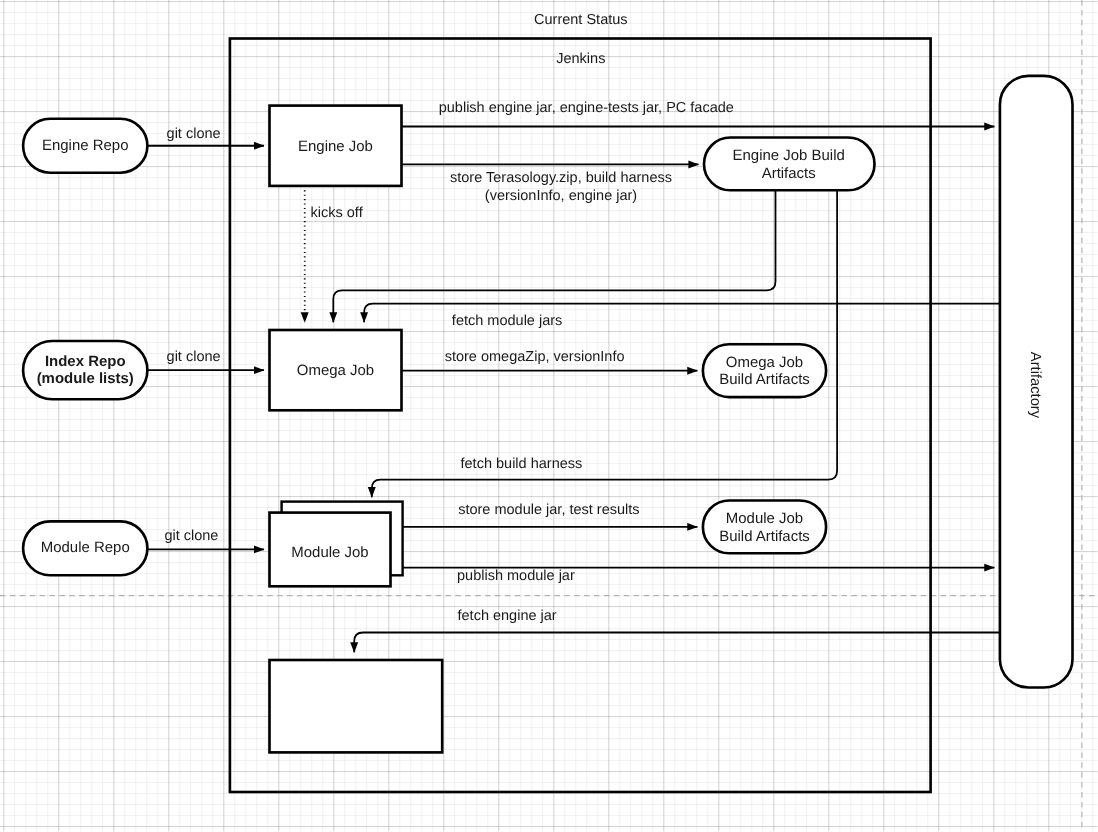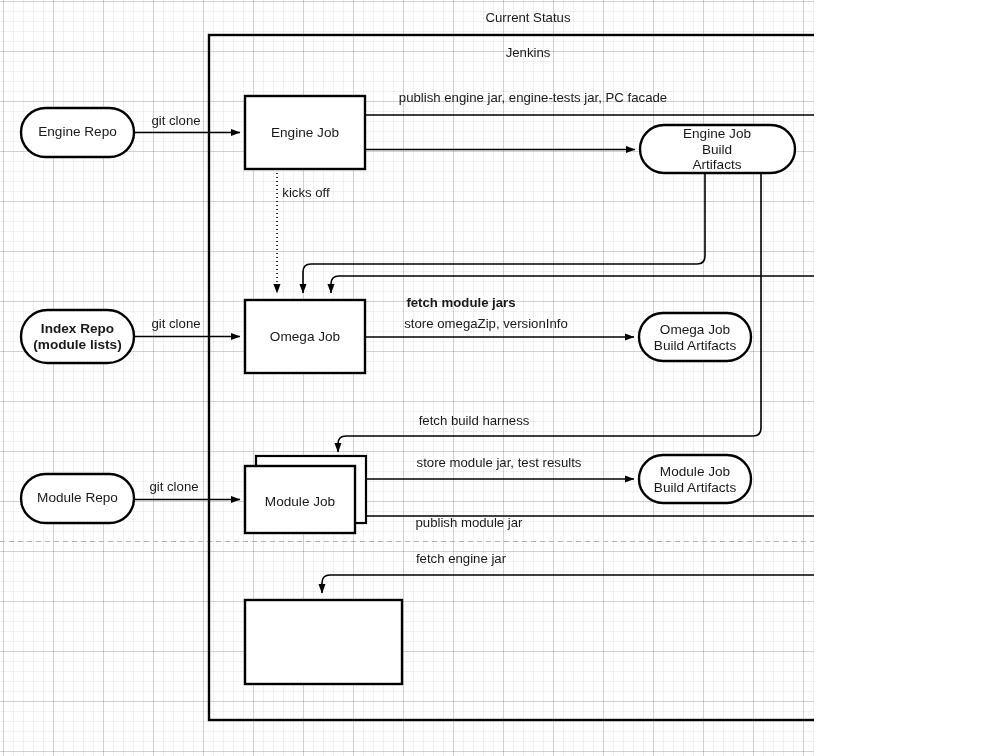--- a/index.html
+++ b/index.html
@@ -6,21 +6,21 @@
   html, body {
     margin: 0;
     padding: 0;
     background: #ffffff;
   }
   body {
     font-family: "Liberation Sans", sans-serif;
   }
   #canvas {
     position: relative;
-    width: 814px;
+    width: 998px;
     height: 756px;
     overflow: hidden;
     background-color: #ffffff;
     background-image:
       linear-gradient(to right, rgba(0,0,0,0.055) 1px, transparent 1px),
       linear-gradient(to bottom, rgba(0,0,0,0.055) 1px, transparent 1px),
       linear-gradient(to right, rgba(0,0,0,0.13) 1px, transparent 1px),
       linear-gradient(to bottom, rgba(0,0,0,0.13) 1px, transparent 1px);
     background-size: 10px 10px, 10px 10px, 50px 50px, 50px 50px;
     background-position: 3px 1px, 3px 1px, 3px 1px, 3px 1px;
@@ -170,21 +170,23 @@
   <div class="lbl node-text multiline" style="left:695px; top:337px;">Omega Job
 Build Artifacts</div>
   <div class="lbl node-text multiline" style="left:695px; top:479px;">Module Job
 Build Artifacts</div>
 
   <div class="lbl" style="left:176px; top:121px;">git clone</div>
   <div class="lbl" style="left:176px; top:324px;">git clone</div>
   <div class="lbl" style="left:174px; top:487px;">git clone</div>
 
   <div class="lbl" style="left:533px; top:98px;">publish engine jar, engine-tests jar, PC facade</div>
+  <div class="lbl multiline" style="left:510px; top:169px;">store Terasology.zip, build harness
+(versionInfo, engine jar)</div>
   <div class="lbl" style="left:306px; top:193px;">kicks off</div>
-  <div class="lbl" style="left:461px; top:303px;font-weight:bold;">fetch module jars</div>
+  <div class="lbl" style="left:461px; top:291px;">fetch module jars</div>
   <div class="lbl" style="left:486px; top:324px;">store omegaZip, versionInfo</div>
   <div class="lbl" style="left:474px; top:421px;">fetch build harness</div>
   <div class="lbl" style="left:499px; top:463px;">store module jar, test results</div>
   <div class="lbl" style="left:469px; top:523px;">publish module jar</div>
   <div class="lbl" style="left:461px; top:559px;">fetch engine jar</div>
 
 </div>
 
 </body></html>

